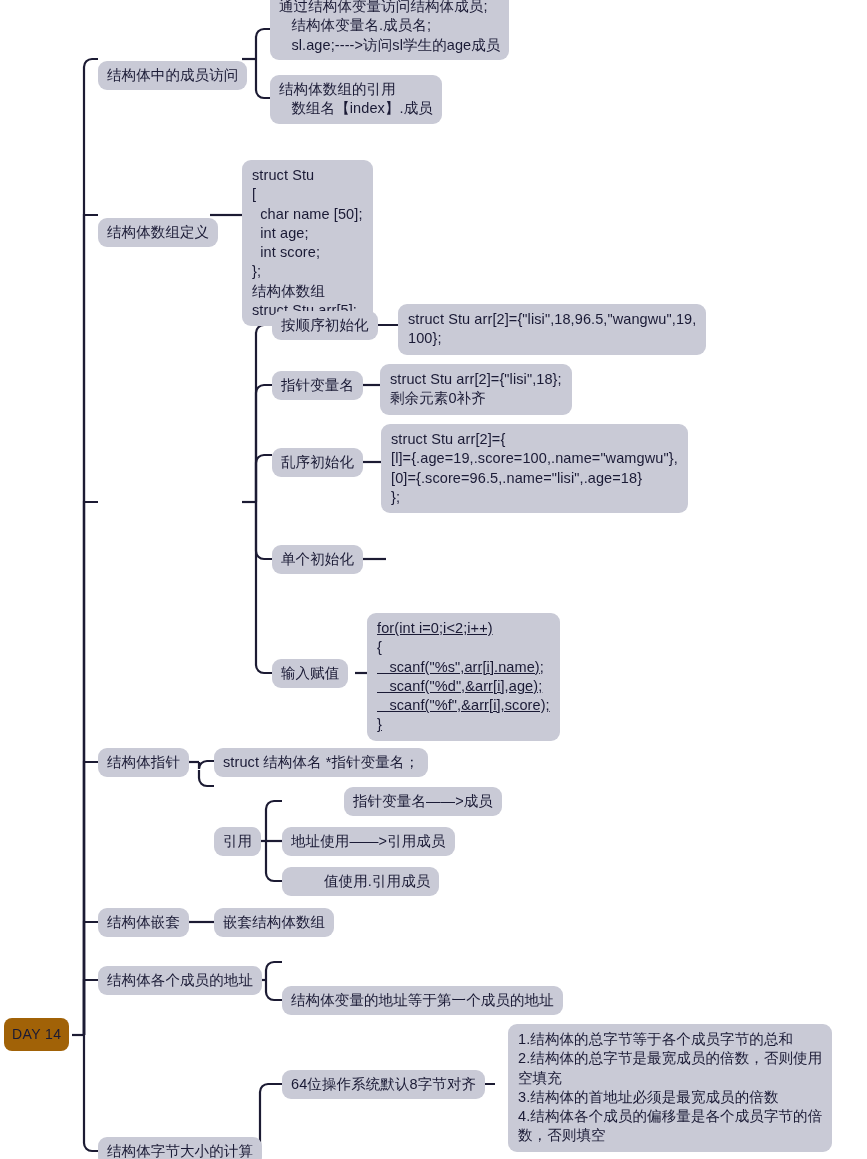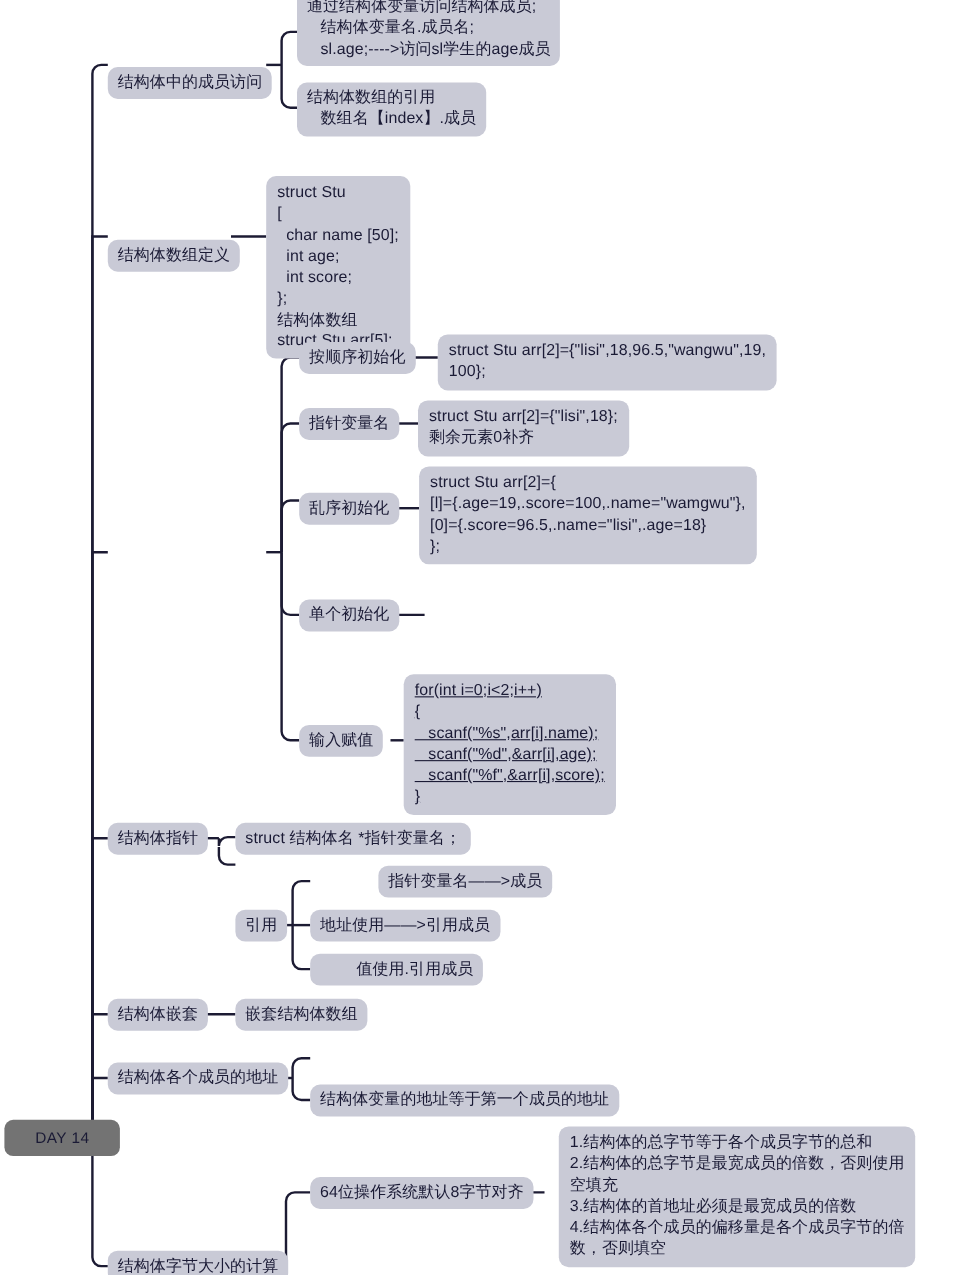--- a/index.html
+++ b/index.html
@@ -21,23 +21,23 @@
     border-radius:9px;
     box-sizing:border-box;
     white-space:pre;
     line-height:1.33;
     letter-spacing:0.1px;
   }
   .n1{ font-size:14.5px; padding:5px 9px; }
   .leaf{ font-size:14.5px; padding:5px 9px; }
   .code{ font-size:14.5px; padding:6px 10px; }
   .root{
-    background:#737373;
+    background:#a16207;
     font-size:14px;
-    padding:7px 28px;
+    padding:7px 8px;
     border-radius:8px;
     letter-spacing:0.4px;
   }
 </style>
 </head>
 <body>
 
 <div id="canvas">
 
   <svg id="links" viewBox="0 0 867 1159">

